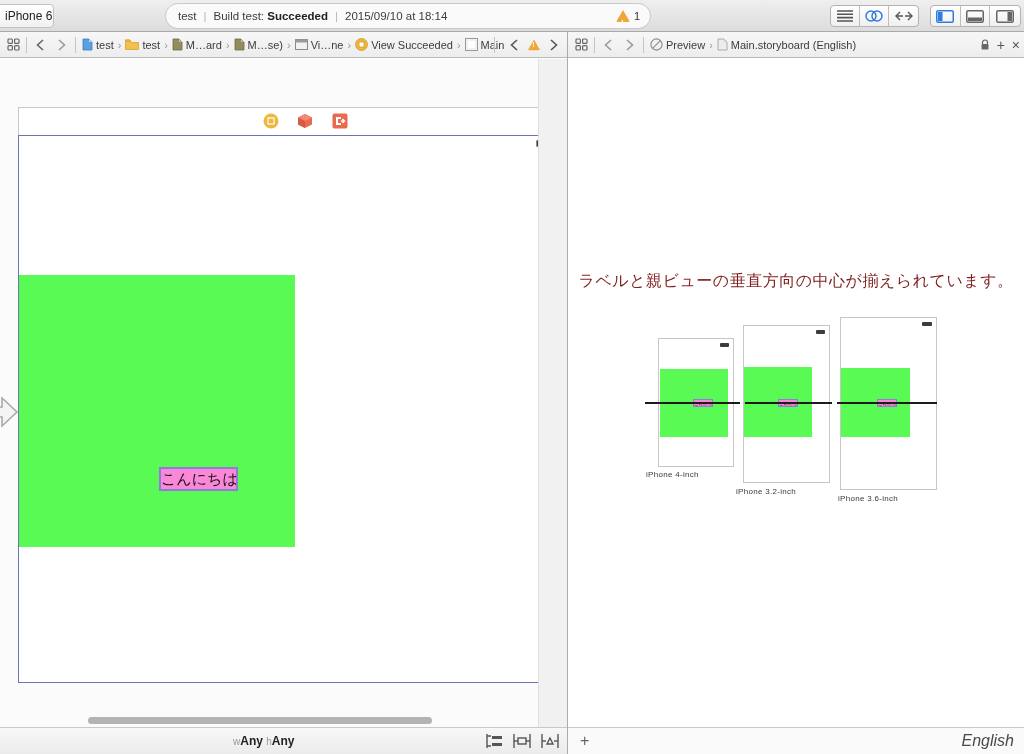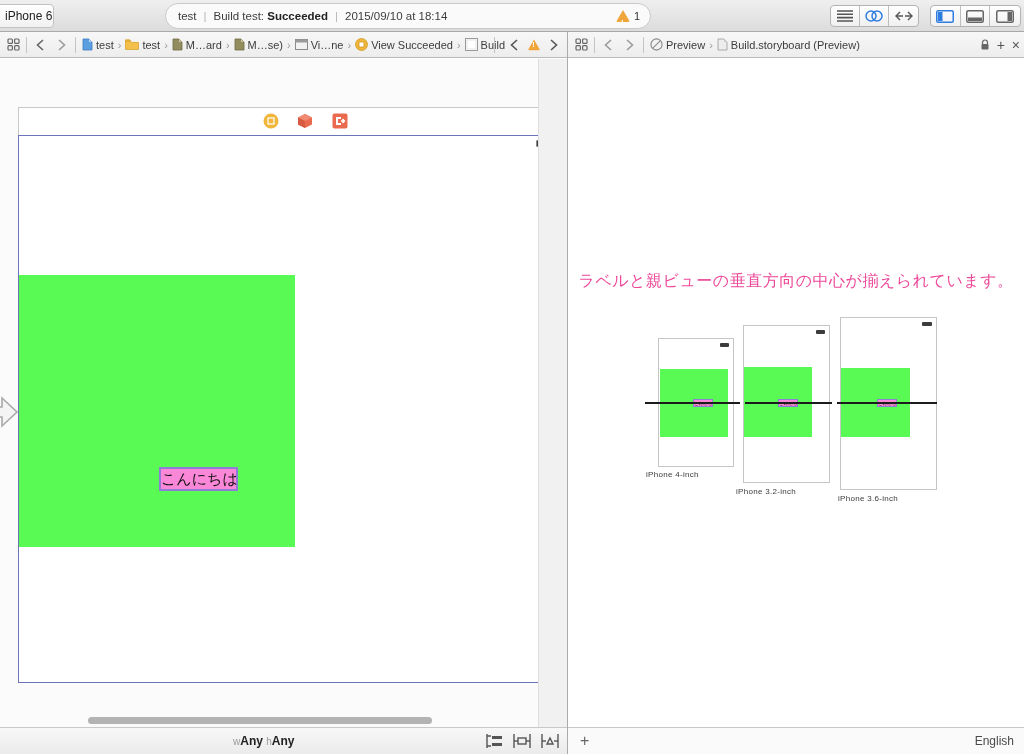--- a/index.html
+++ b/index.html
@@ -72,42 +72,42 @@
     white-space:nowrap; overflow:hidden;
   }
   .entry-arrow { left:-9px; top:335px; }
   .h-scroll { left:88px; top:658px; width:344px; height:7px; border-radius:4px; background:#b3b3b3; }
   .v-strip { left:538px; top:0; width:29px; height:668px; background:#f1f1f1; border-left:1px solid #dfdfdf; }
 
   .pane-divider { left:567px; top:32px; width:1px; height:722px; background:#ababab; }
 
   
   .preview-pane { left:568px; top:59px; width:456px; height:668px; background:#ffffff; overflow:hidden; }
-  .annotation { left:0; top:212px; width:456px; text-align:center; font-size:16px; letter-spacing:0.5px; color:#ec4899; white-space:nowrap; }
+  .annotation { left:0; top:212px; width:456px; text-align:center; font-size:16px; letter-spacing:0.5px; color:#7f1d1d; white-space:nowrap; }
   .phone { background:#fff; border:1px solid #c6c6c6; }
   .p-batt { position:absolute; right:4px; top:4px; width:9px; height:4px; background:#3c3c3c; border-radius:1px; }
   .p-green { background:#5AFA54; z-index:1; }
   .p-line { background:#1c1c1c; height:2px; z-index:3; }
   .p-mini {
     background:#FA87D8; border:0.5px solid #8E7CD8; z-index:2;
     font-size:4.5px; line-height:7px; text-align:center; color:#222;
     white-space:nowrap; overflow:hidden;
   }
   .p-caption { font-size:8px; color:#3a3a3a; letter-spacing:0.3px; }
 
   
   .bbar { top:727px; height:27px; background:linear-gradient(#f8f8f8,#ebebeb); border-top:1px solid #c9c9c9; display:flex; align-items:center; }
   .bbar-left { left:0; width:567px; }
   .bbar-right { left:568px; width:456px; background:#fafafa; }
   .sizeclass { position:absolute; left:233px; font-size:12px; color:#222; }
   .sizeclass .wh { color:#9a9a9a; font-size:10px; }
   .sizeclass b { font-weight:bold;text-align:right; }
   .constraint-icons { position:absolute; right:8px; display:flex; gap:10px; align-items:center; }
   .add-btn { position:absolute; left:12px; font-size:16px; color:#666; }
-  .lang { position:absolute; right:10px; font-size:12px; color:#4a4a4a; }
+  .lang { position:absolute; right:10px; font-size:16px; color:#4a4a4a;font-style:italic; }
 
   svg { display:block; }
 </style>
 </head>
 <body>
 
 <div class="abs toolbar">
   <div class="abs scheme-btn">
     <span>iPhone 6</span>
   </div>
@@ -247,21 +247,21 @@
       </svg>
     <span>View Succeeded</span>
   </span>
   <span class="csep">›</span>
 
   <span class="crumb">
     <svg width="13" height="13" viewBox="0 0 13 13">
         <rect x="0.5" y="0.5" width="12" height="12" fill="#fdfdfd" stroke="#9a9a9a"></rect>
         <rect x="2" y="2" width="9" height="9" fill="#fff" stroke="#d5d5d5" stroke-width="0.6"></rect>
       </svg>
-    <span>Build</span>
+    <span>Main</span>
   </span>
 
   <span class="issue-nav">
     <span class="jb-div"></span>
     <span class="chev">
       <svg width="8" height="12" viewBox="0 0 8 12">
           <path d="M7 1 L1.5 6 L7 11" fill="none" stroke="#555" stroke-width="1.6"></path>
         </svg>
     </span>
     <span class="tri" style="transform:scale(0.9);"></span>
@@ -304,21 +304,21 @@
       </svg>
     <span>Preview</span>
   </span>
   <span class="csep">›</span>
 
   <span class="crumb">
     <svg width="11" height="13" viewBox="0 0 11 13">
         <path d="M1 1 h6 l3 3 v8 h-9 z" fill="#ededed" stroke="#9a9a9a" stroke-width="0.8"></path>
         <path d="M7 1 l3 3 h-3 z" fill="#cfcfcf"></path>
       </svg>
-    <span>Build.storyboard (Preview)</span>
+    <span>Main.storyboard (English)</span>
   </span>
 
   <span class="jb-right-tools">
     <span>
       <svg width="10" height="12" viewBox="0 0 10 12">
           <path d="M2.5 5 V3.5 a2.5 2.5 0 0 1 5 0 V5" fill="none" stroke="#666" stroke-width="1.2"></path>
           <rect x="1.5" y="5" width="7" height="5.5" rx="1" fill="#666"></rect>
         </svg>
     </span>
     <span class="plusx">+</span>

